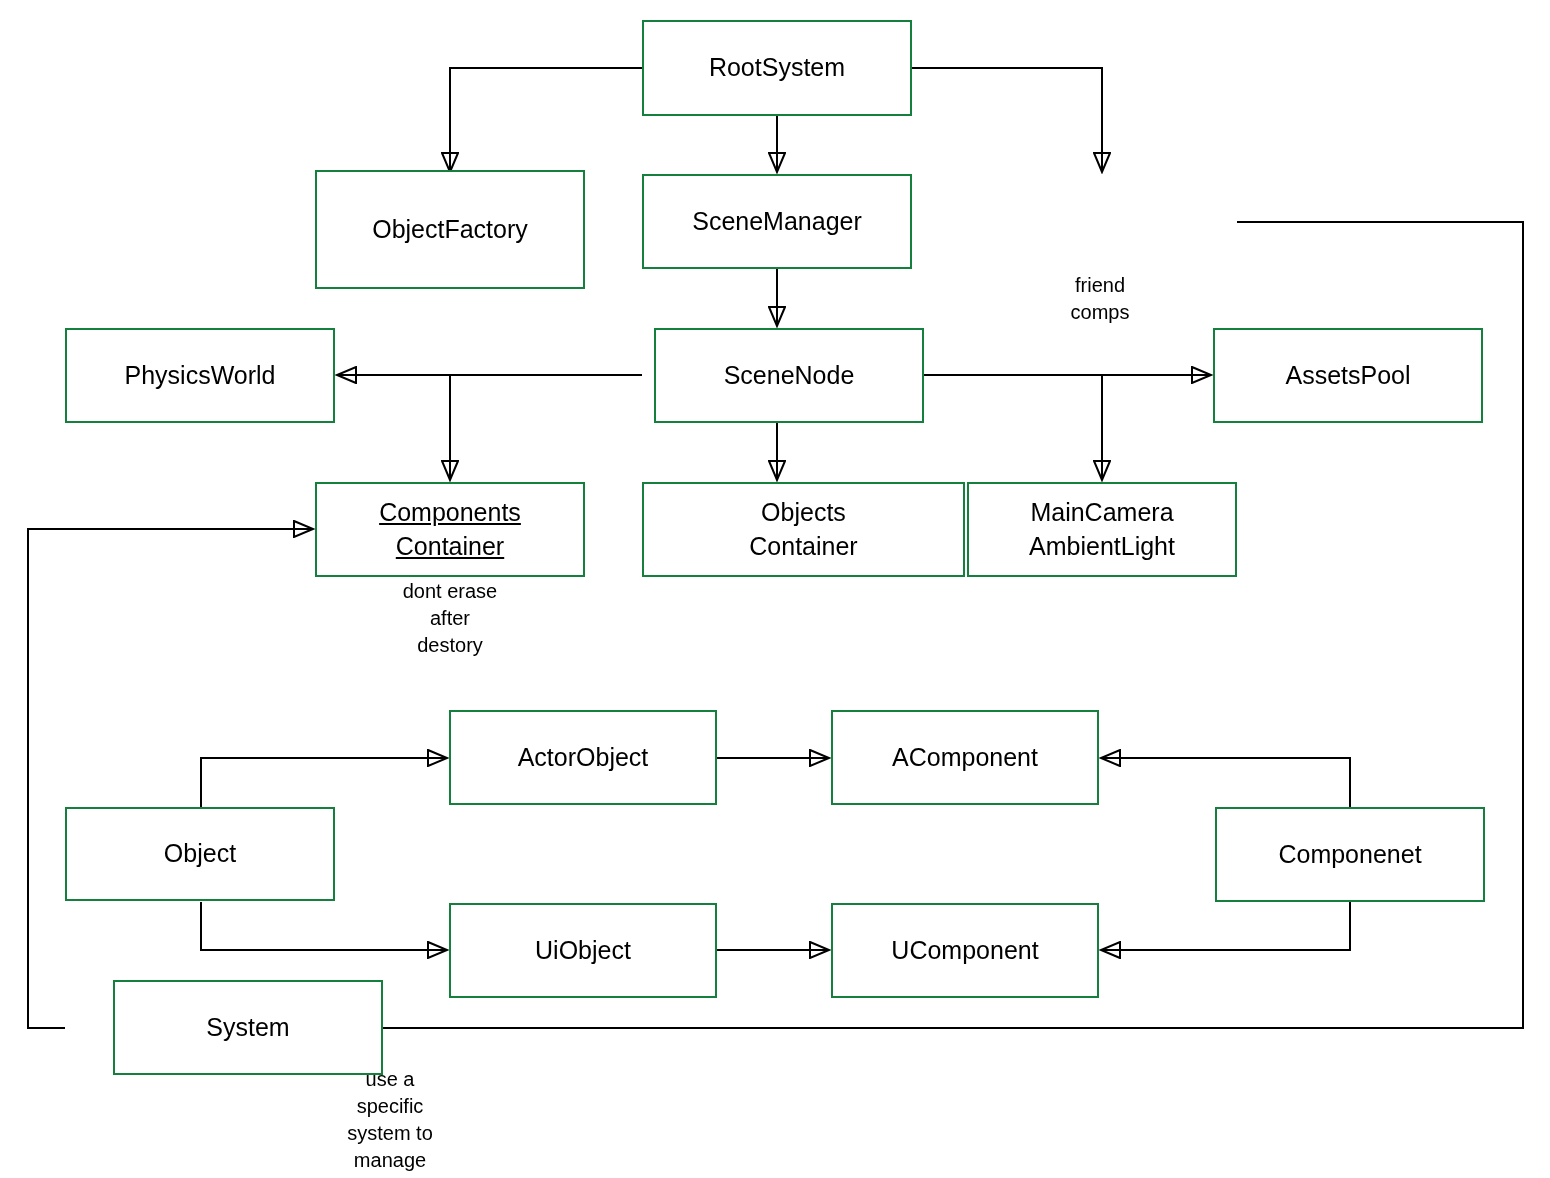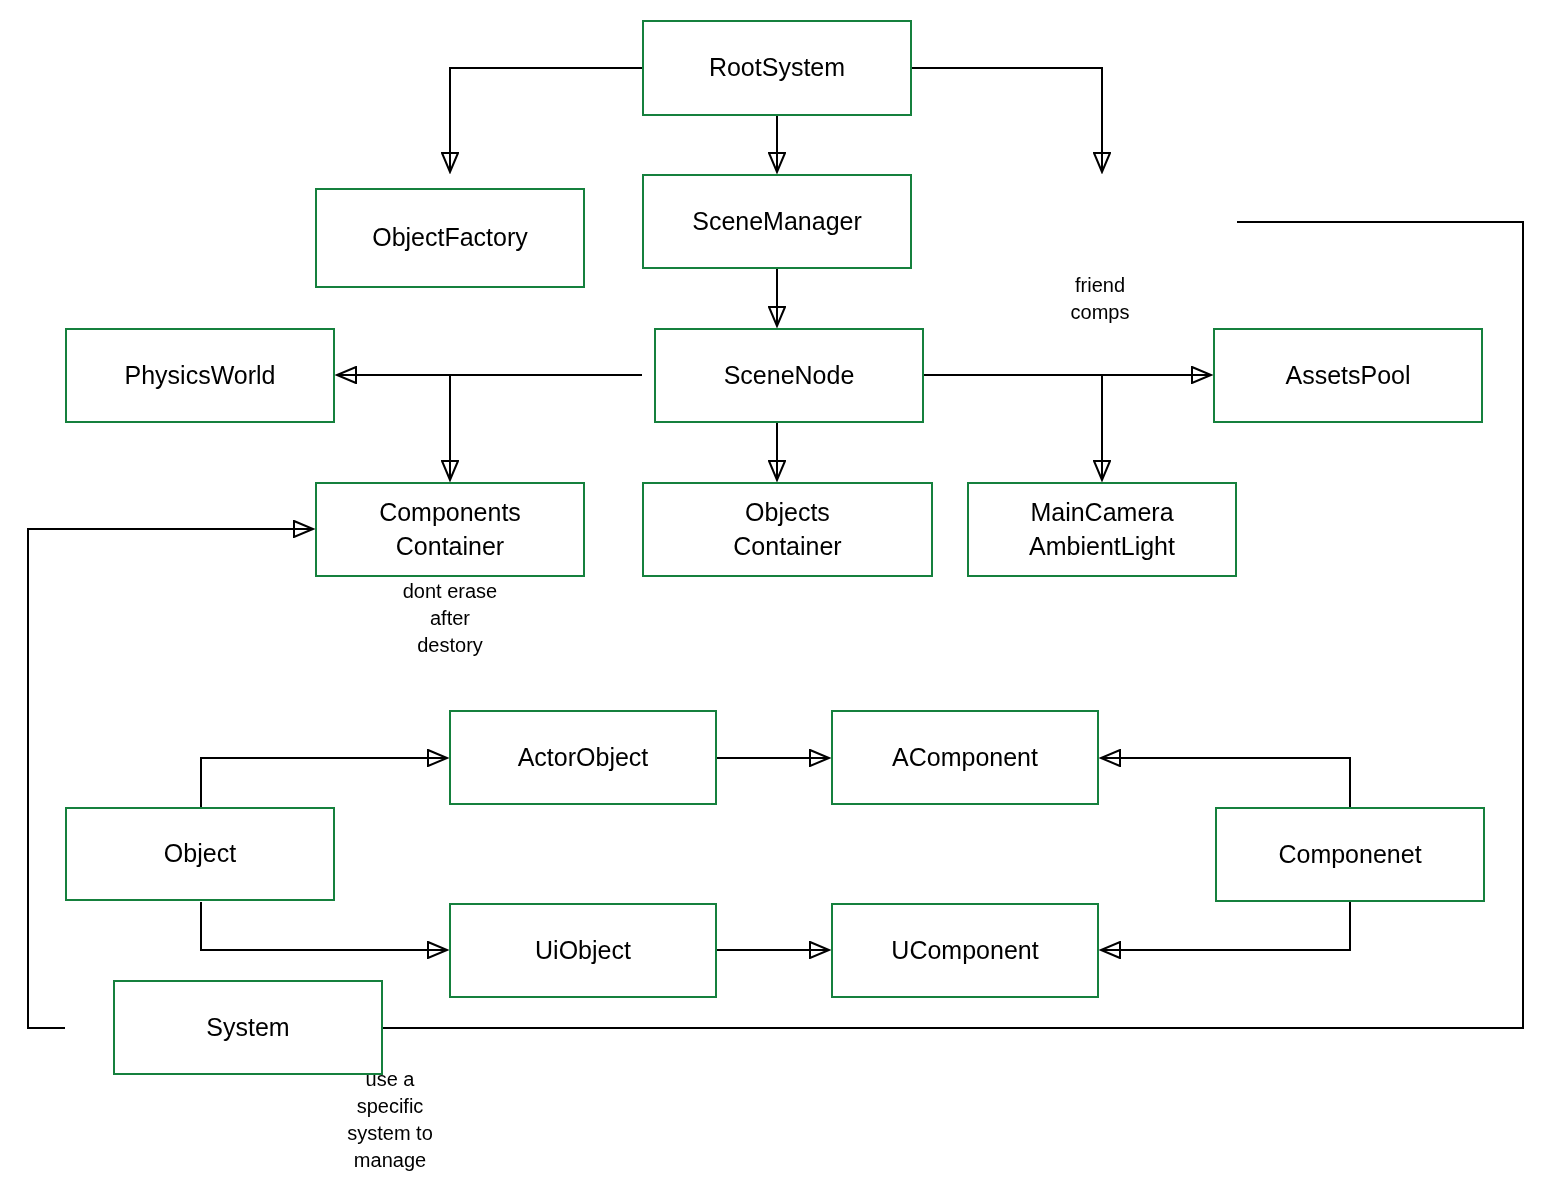--- a/index.html
+++ b/index.html
@@ -79,47 +79,47 @@
     <path d="M 717 758 H 828" marker-end="url(#arrow)"></path>
     <path d="M 717 950 H 828" marker-end="url(#arrow)"></path>
     <path d="M 1350 807 V 758 H 1102" marker-end="url(#arrow)"></path>
     <path d="M 1350 902 V 950 H 1102" marker-end="url(#arrow)"></path>
   </svg>
 
   <div class="node" style="left:642px; top:20px; width:270px; height:96px;">
     <span>RootSystem</span>
   </div>
 
-  <div class="node" style="left:315px; top:188px; width:270px; height:100px;">
+  <div class="node" style="left:315px; top:170px; width:270px; height:119px;">
     <span>ObjectFactory</span>
   </div>
 
   <div class="node" style="left:642px; top:174px; width:270px; height:95px;">
     <span>SceneManager</span>
   </div>
 
 
   <div class="node" style="left:65px; top:328px; width:270px; height:95px;">
     <span>PhysicsWorld</span>
   </div>
 
   <div class="node" style="left:642px; top:328px; width:270px; height:95px;margin-left:12px;">
     <span>SceneNode</span>
   </div>
 
   <div class="node" style="left:1213px; top:328px; width:270px; height:95px;">
     <span>AssetsPool</span>
   </div>
 
-  <div class="node" style="left:315px; top:482px; width:270px; height:95px;">
+  <div class="node" style="left:315px; top:482px; width:270px; height:95px;text-decoration:underline;">
     <span>Components
 Container</span>
   </div>
 
-  <div class="node" style="left:642px; top:482px; width:291px; height:95px;">
+  <div class="node" style="left:642px; top:482px; width:323px; height:95px;">
     <span>Objects
 Container</span>
   </div>
 
   <div class="node" style="left:967px; top:482px; width:270px; height:95px;">
     <span>MainCamera
 AmbientLight</span>
   </div>
 
   <div class="node" style="left:449px; top:710px; width:268px; height:95px;">

